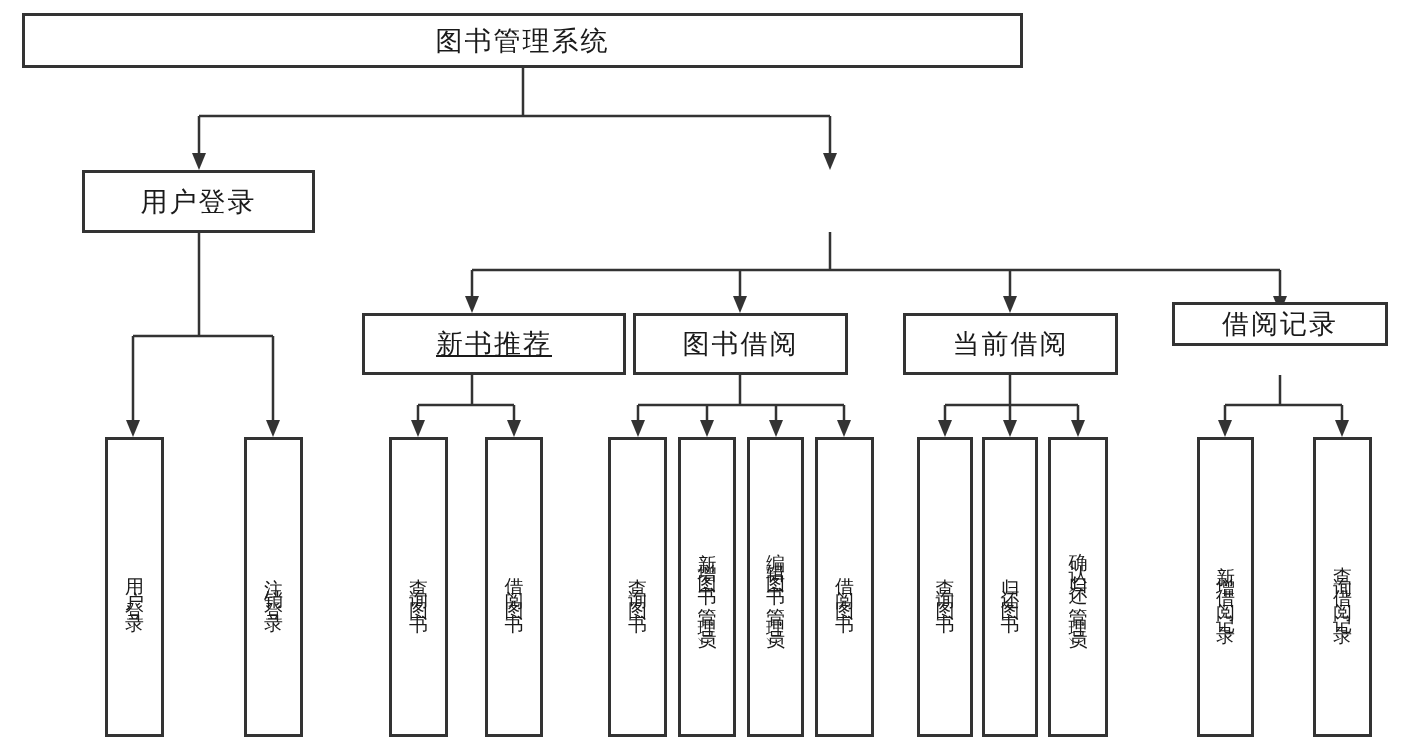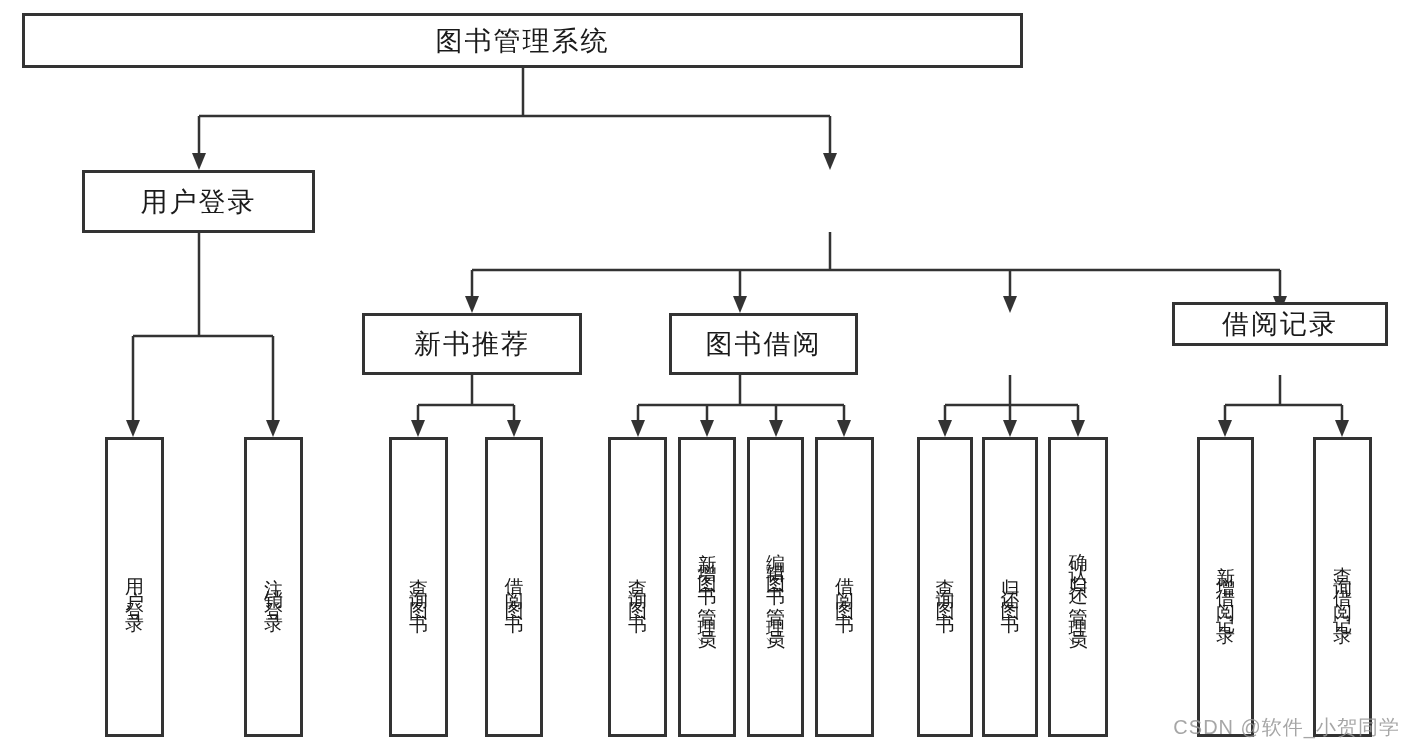--- a/index.html
+++ b/index.html
@@ -61,22 +61,22 @@
     color: rgba(150, 150, 150, 0.85);
     letter-spacing: 1px;
     z-index: 2;
     white-space: nowrap;
   }
 
   
   #n-root   { left: 22px;   top: 13px;  width: 1001px; height: 55px; }
   #n-login  { left: 82px;   top: 170px; width: 233px;  height: 63px; }
   #n-mgmt   { left: 711px;  top: 170px; width: 238px;  height: 62px; }
-  #n-newb   { left: 362px;  top: 313px; width: 220px;  height: 62px; }
-  #n-bor    { left: 633px;  top: 313px; width: 189px;  height: 62px; margin-left: 36px; }
+  #n-newb   { left: 362px;  top: 313px; width: 264px;  height: 62px; text-decoration: underline; }
+  #n-bor    { left: 633px;  top: 313px; width: 215px;  height: 62px; }
   #n-cur    { left: 903px;  top: 313px; width: 215px;  height: 62px; }
   #n-rec    { left: 1172px; top: 302px; width: 216px;  height: 44px; }
 
   #l-ul1 { left: 105px;  top: 437px; width: 59px; height: 300px; }
   #l-ul2 { left: 244px;  top: 437px; width: 59px; height: 300px; }
   #l-nb1 { left: 389px;  top: 437px; width: 59px; height: 300px; }
   #l-nb2 { left: 485px;  top: 437px; width: 58px; height: 300px; }
   #l-bb1 { left: 608px;  top: 437px; width: 59px; height: 300px; }
   #l-bb2 { left: 678px;  top: 437px; width: 58px; height: 300px; }
   #l-bb3 { left: 747px;  top: 437px; width: 57px; height: 300px; }
@@ -149,34 +149,34 @@
       <polygon points="1335,420 1349,420 1342,437"></polygon>
     </g>
   </svg>
 
   <div class="box" id="n-root">图书管理系统</div>
 
   <div class="box" id="n-login">用户登录</div>
 
   <div class="box" id="n-newb">新书推荐</div>
   <div class="box" id="n-bor">图书借阅</div>
+  <div class="box" id="n-cur">当前借阅</div>
   <div class="box" id="n-rec">借阅记录</div>
 
   <div class="vbox" id="l-ul1">用户登录</div>
   <div class="vbox" id="l-ul2">注销登录</div>
 
   <div class="vbox" id="l-nb1">查询图书</div>
   <div class="vbox" id="l-nb2">借阅图书</div>
 
   <div class="vbox" id="l-bb1">查询图书</div>
   <div class="vbox long" id="l-bb2">新增图书（管理员）</div>
   <div class="vbox long" id="l-bb3">编辑图书（管理员）</div>
   <div class="vbox" id="l-bb4">借阅图书</div>
 
   <div class="vbox" id="l-cb1">查询图书</div>
   <div class="vbox" id="l-cb2">归还图书</div>
   <div class="vbox long" id="l-cb3">确认归还（管理员）</div>
 
   <div class="vbox" id="l-br1">新增借阅记录</div>
   <div class="vbox" id="l-br2">查询借阅记录</div>
 
-  <div class="watermark">CSDN @软件_小贺同学</div>
 </div>
 
 </body></html>

